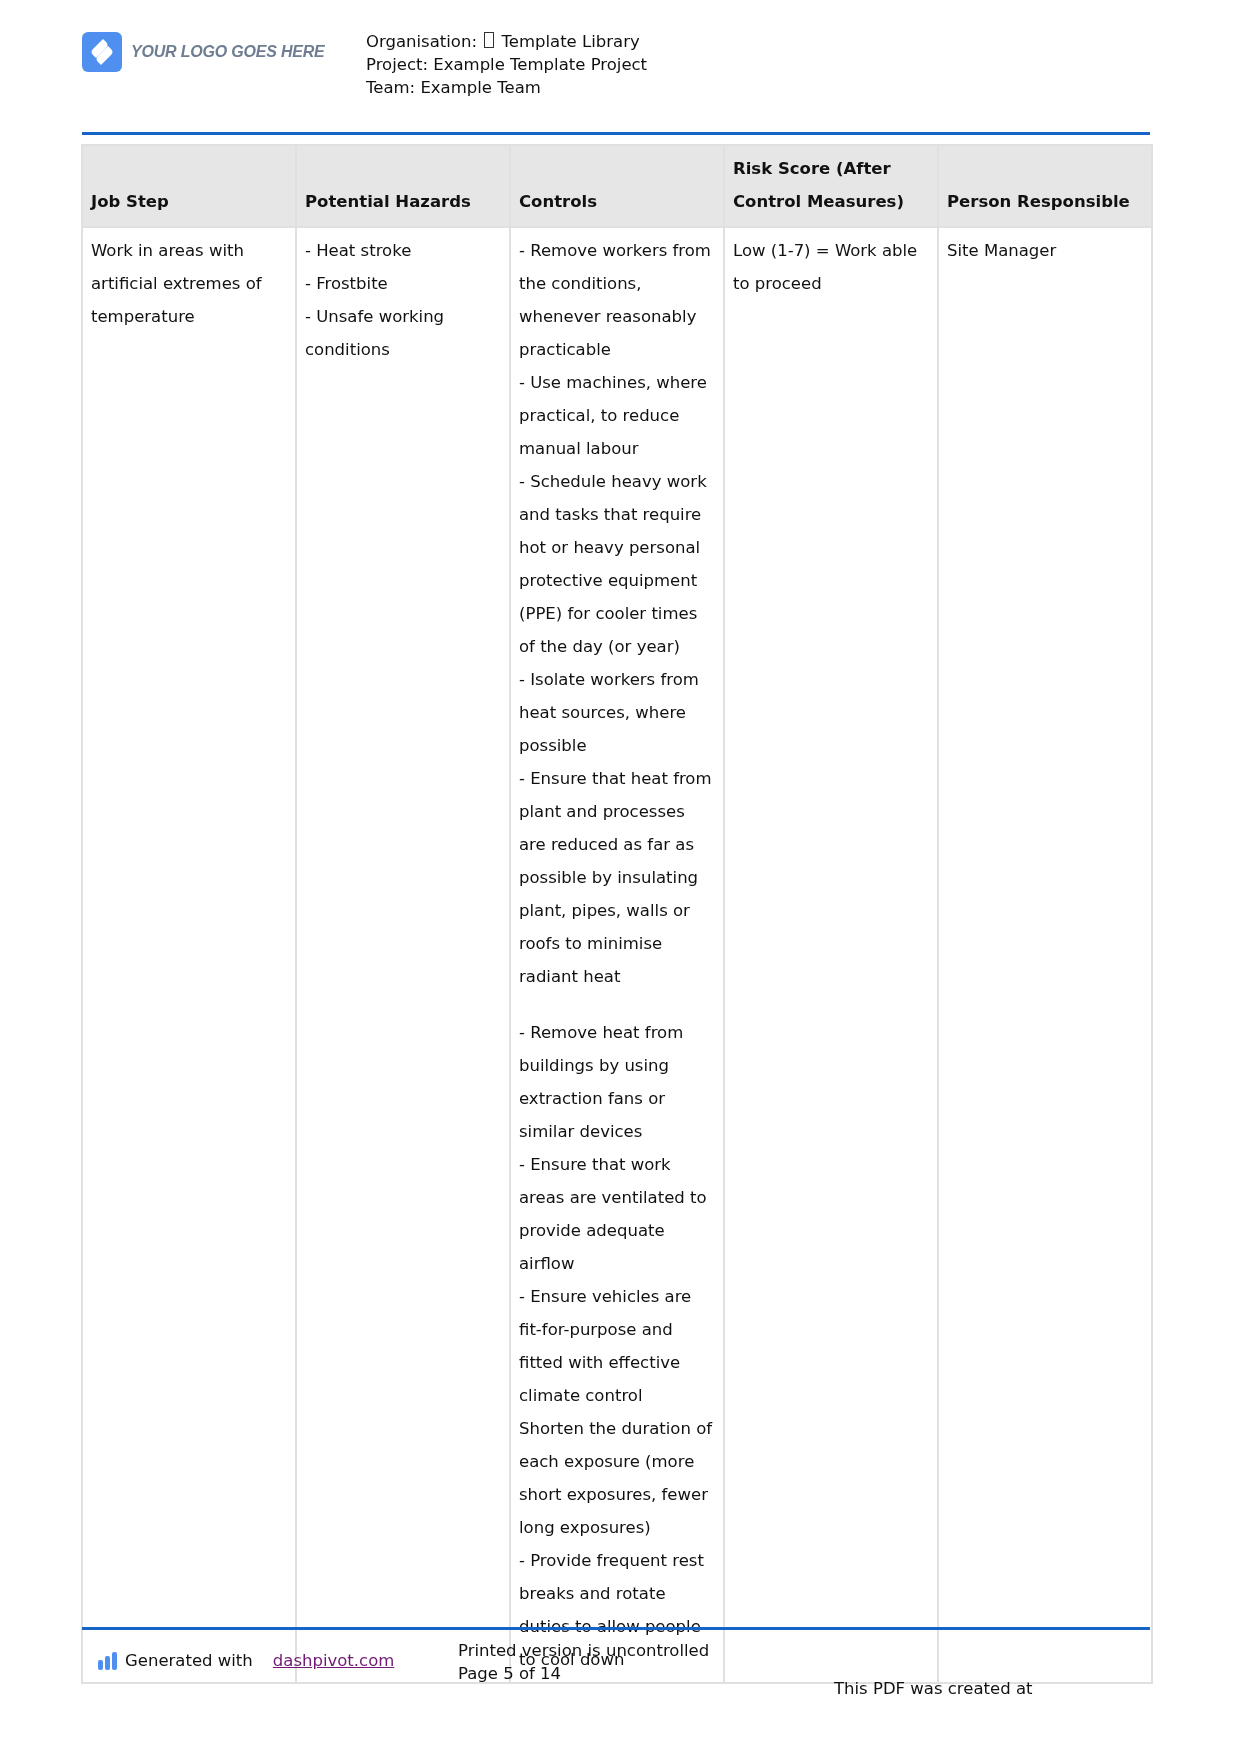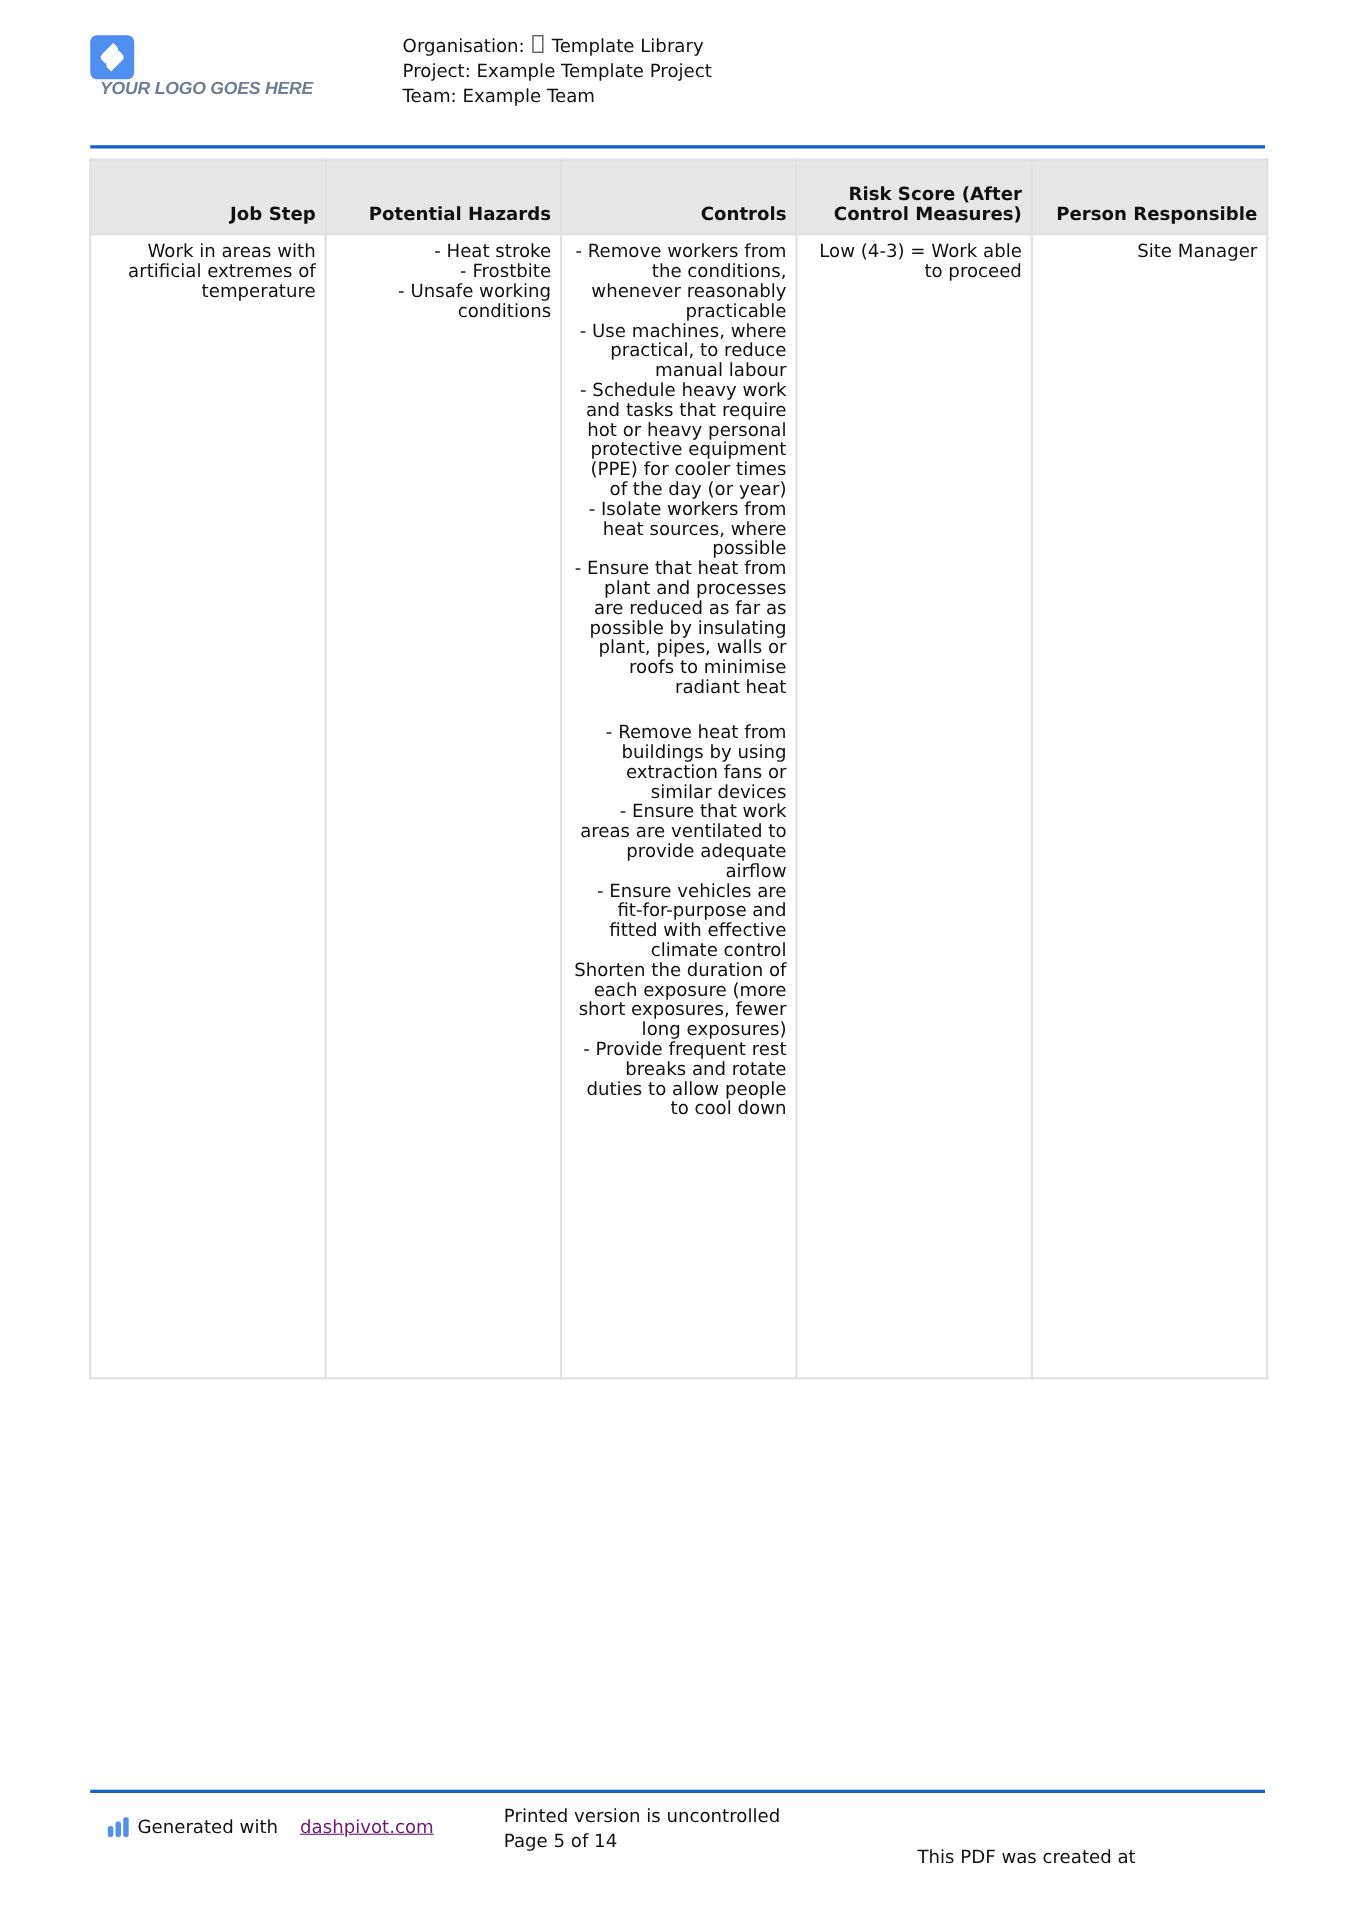--- a/index.html
+++ b/index.html
@@ -1,21 +1,21 @@
 <!DOCTYPE html>
 <html><head>
 <meta charset="utf-8">
 <style>
   html, body { margin: 0; padding: 0; background: #ffffff; }
   body {
     width: 1239px; height: 1754px; position: relative; overflow: hidden;
     font-family: "DejaVu Sans", sans-serif; color: #111111;
   }
   .header { position: absolute; left: 82px; top: 0; width: 1068px; height: 132px; }
-  .logo { position: absolute; left: 0; top: 32px; display: flex; align-items: flex-start; flex-direction: column; }
+  .logo { position: absolute; left: 0; top: 32px; display: flex; align-items: center; }
   .logo-badge {
     width: 40px; height: 40px; border-radius: 6px; background: #4f8ff0;
     display: flex; align-items: center; justify-content: center;
   }
   .logo-text {
     margin-left: 9px; font-family: "Liberation Sans", sans-serif; font-weight: bold;
     font-style: italic; font-size: 16px; color: #6e7d91; letter-spacing: -0.2px;
   }
   .meta-col { position: absolute; top: 30px; font-size: 16.5px; line-height: 23px; }
   .meta-col b { font-weight: normal; }
@@ -24,22 +24,22 @@
   .small { font-size: 14px; }
   .rule { position: absolute; left: 82px; width: 1068px; height: 3px; background: #1565c9; }
   .rule-top { top: 132px; }
   .rule-bottom { top: 1627px; }
 
   table.swms {
     position: absolute; left: 81px; top: 144px; width: 1072px;
     border-collapse: collapse; table-layout: fixed;
   }
   table.swms th, table.swms td {
-    border: 2px solid #e0e0e0; vertical-align: top; text-align: right;
-    padding: 6px 8px 6px 8px; font-size: 16.5px; line-height: 18px;
+    border: 2px solid #e0e0e0; vertical-align: top; text-align: left;
+    padding: 6px 8px 6px 8px; font-size: 16.5px; line-height: 33px;
   }
   table.swms th {
     background: #e6e6e6; font-weight: bold; vertical-align: bottom;
     height: 52px; padding-bottom: 8px;
   }
   table.swms td { height: 1026px; padding-top: 72x; }
   .cell-lines div { white-space: normal; }
   .blank-line { height: 23.2px; }
 
   .footer { position: absolute; left: 82px; top: 1640px; width: 1068px; font-size: 16.5px; line-height: 22.5px; }
@@ -115,21 +115,21 @@
         <div>- Schedule heavy work and tasks that require hot or heavy personal protective equipment (PPE) for cooler times of the day (or year)</div>
         <div>- Isolate workers from heat sources, where possible</div>
         <div>- Ensure that heat from plant and processes are reduced as far as possible by insulating plant, pipes, walls or roofs to minimise radiant heat</div>
         <div class="blank-line"></div>
         <div>- Remove heat from buildings by using extraction fans or similar devices</div>
         <div>- Ensure that work areas are ventilated to provide adequate airflow</div>
         <div>- Ensure vehicles are fit-for-purpose and fitted with effective climate control</div>
         <div>Shorten the duration of each exposure (more short exposures, fewer long exposures)</div>
         <div>- Provide frequent rest breaks and rotate duties to allow people to cool down</div>
       </td>
-      <td>Low (4-3) = Work able to proceed</td>
+      <td>Low (1-7) = Work able to proceed</td>
       <td>Site Manager</td>
     </tr>
   </tbody>
 </table>
 
 <div class="rule rule-bottom"></div>
 
 <div class="footer">
   <div class="f1">
     <span class="bars">

